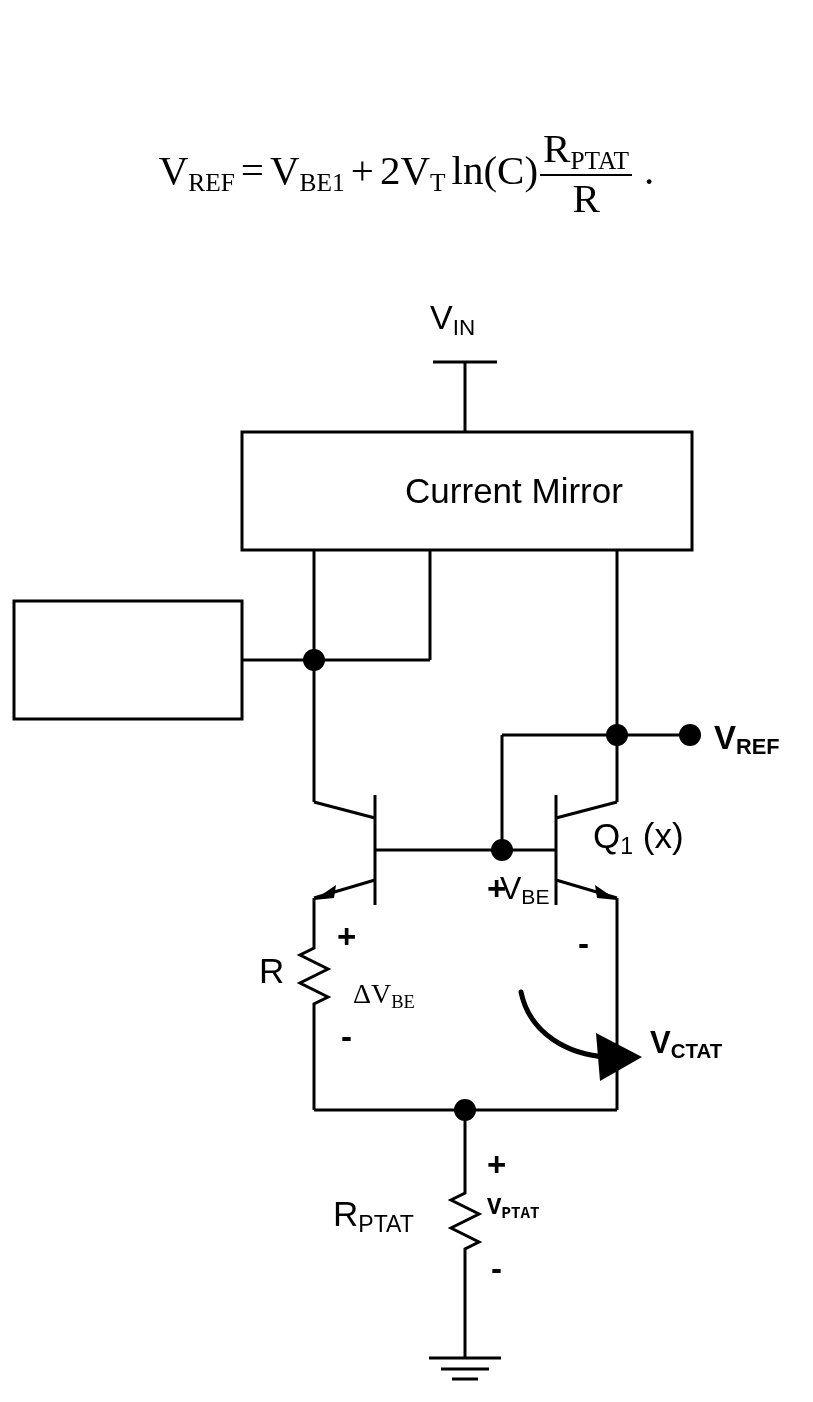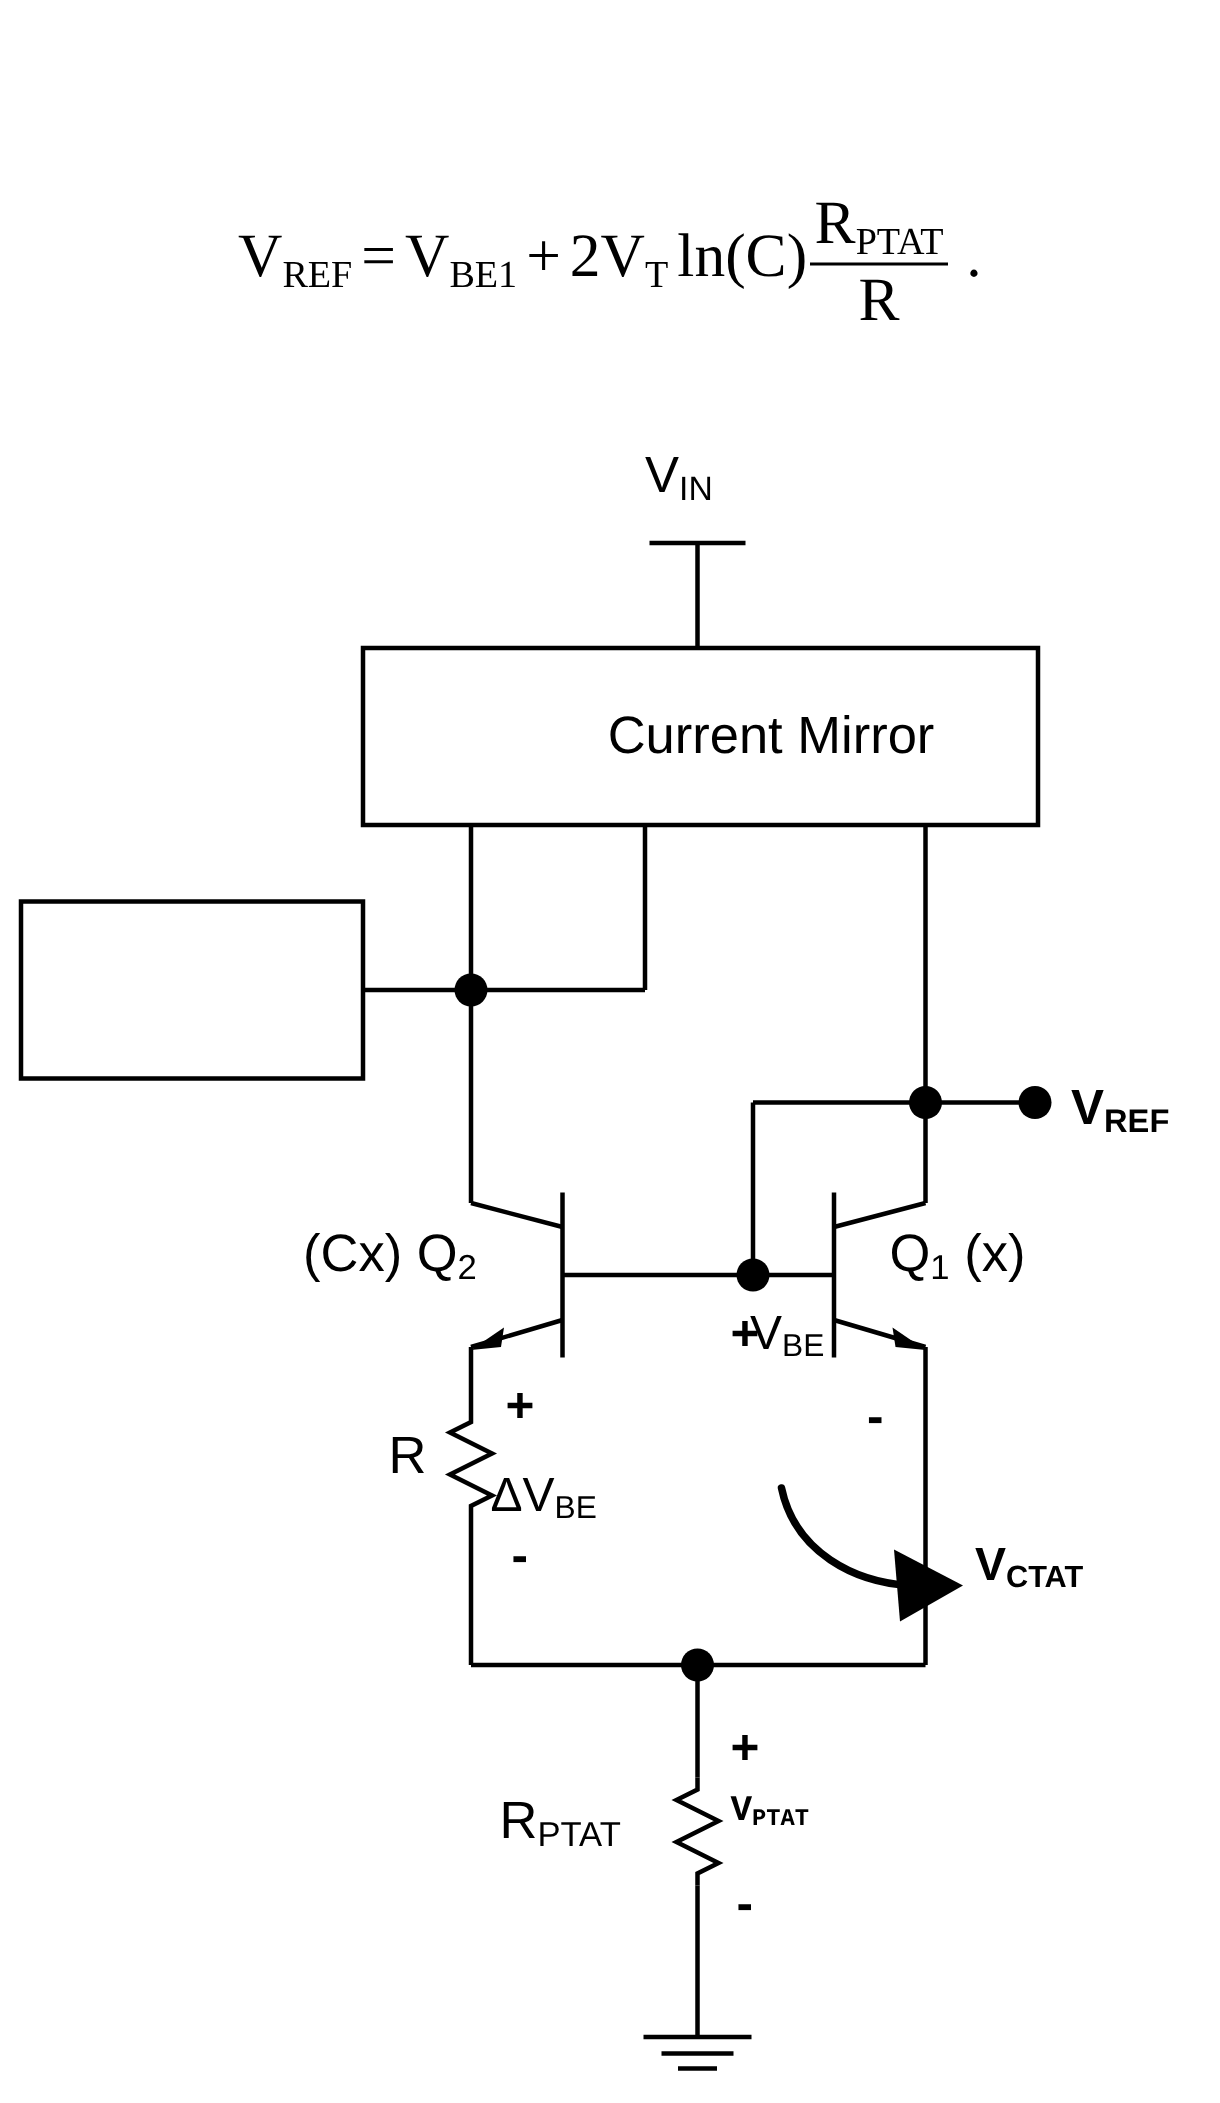--- a/index.html
+++ b/index.html
@@ -89,21 +89,21 @@
   #mirror-label{ left: 242px; top: 432px; width: 450px; height: 118px; font-size: 35px; margin-left: 47px; }
   #startup-label{ left: 14px; top: 601px; width: 228px; height: 118px; font-size: 34px; }
   #vref-label  { left: 714px; top: 721px;  font-size: 33px; }
   #q2-label    { left: 202px; top: 818px;  font-size: 35px; }
   #q1-label    { left: 593px; top: 818px;  font-size: 35px; text-align: right; }
   #vbe-plus    { left: 487px; top: 872px;  font-size: 33px; font-weight: bold; }
   #vbe-label   { left: 500px; top: 872px;  font-size: 32px; }
   #vbe-minus   { left: 578px; top: 927px;  font-size: 33px; font-weight: bold; }
   #r-label     { left: 259px; top: 953px;  font-size: 35px; }
   #r-plus      { left: 337px; top: 920px;  font-size: 33px; font-weight: bold; }
-  #dvbe-label  { left: 327px; top: 980px;  font-size: 32px; }
+  #dvbe-label  { left: 353px; top: 980px;  font-size: 28px; font-family: Liberation Serif, serif; }
   #r-minus     { left: 341px; top: 1020px; font-size: 33px; font-weight: bold; }
   #vctat-label { left: 650px; top: 1027px; font-size: 31px; text-align: center; }
   #rptat-label { left: 333px; top: 1196px; font-size: 35px; }
   #rptat-plus  { left: 487px; top: 1148px; font-size: 33px; font-weight: bold; }
   #vptat-label { left: 487px; top: 1196px; font-size: 24px; font-family: Liberation Mono, monospace; }
   #rptat-minus { left: 491px; top: 1252px; font-size: 33px; font-weight: bold; }
 </style>
 </head>
 <body>
 
@@ -180,21 +180,20 @@
     <polygon points="642,1057 596,1033 600,1081" fill="#000"></polygon>
   </svg>
 
   <div class="lbl" id="vin-label"><span>V</span><span class="sub">IN</span></div>
 
   <div class="boxlabel" id="mirror-label">Current Mirror</div>
 
 
   <div class="lbl bold" id="vref-label"><span>V</span><span class="sub">REF</span></div>
 
-  <div class="lbl" id="q2-label"><span>(Cx)</span>&nbsp;<span>Q</span><span class="sub">2</span></div>
 
   <div class="lbl" id="q1-label"><span>Q</span><span class="sub">1</span>&nbsp;<span>(x)</span></div>
 
   <div class="lbl" id="vbe-plus">+</div>
   <div class="lbl" id="vbe-label"><span>V</span><span class="sub">BE</span></div>
   <div class="lbl" id="vbe-minus">-</div>
 
   <div class="lbl" id="r-label">R</div>
   <div class="lbl" id="r-plus">+</div>
   <div class="lbl" id="dvbe-label"><span>ΔV</span><span class="sub">BE</span></div>

